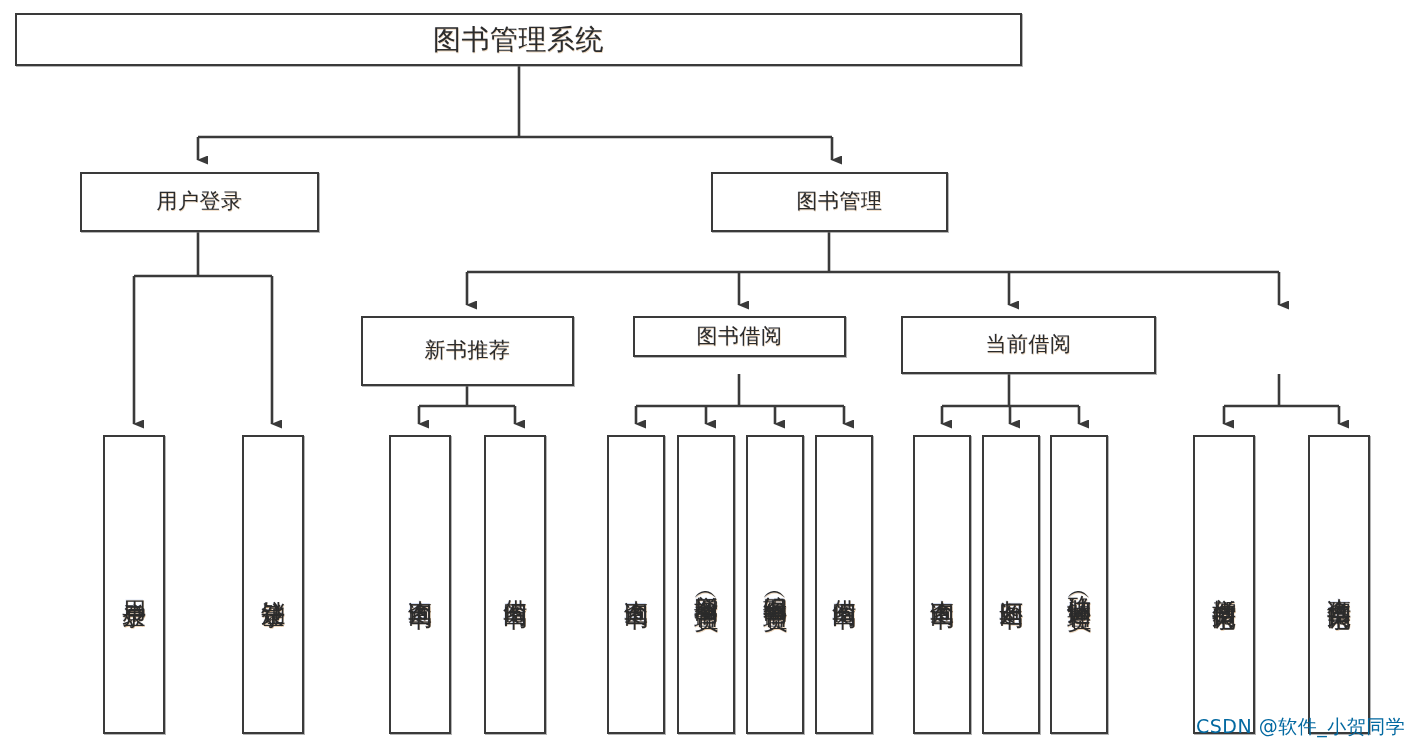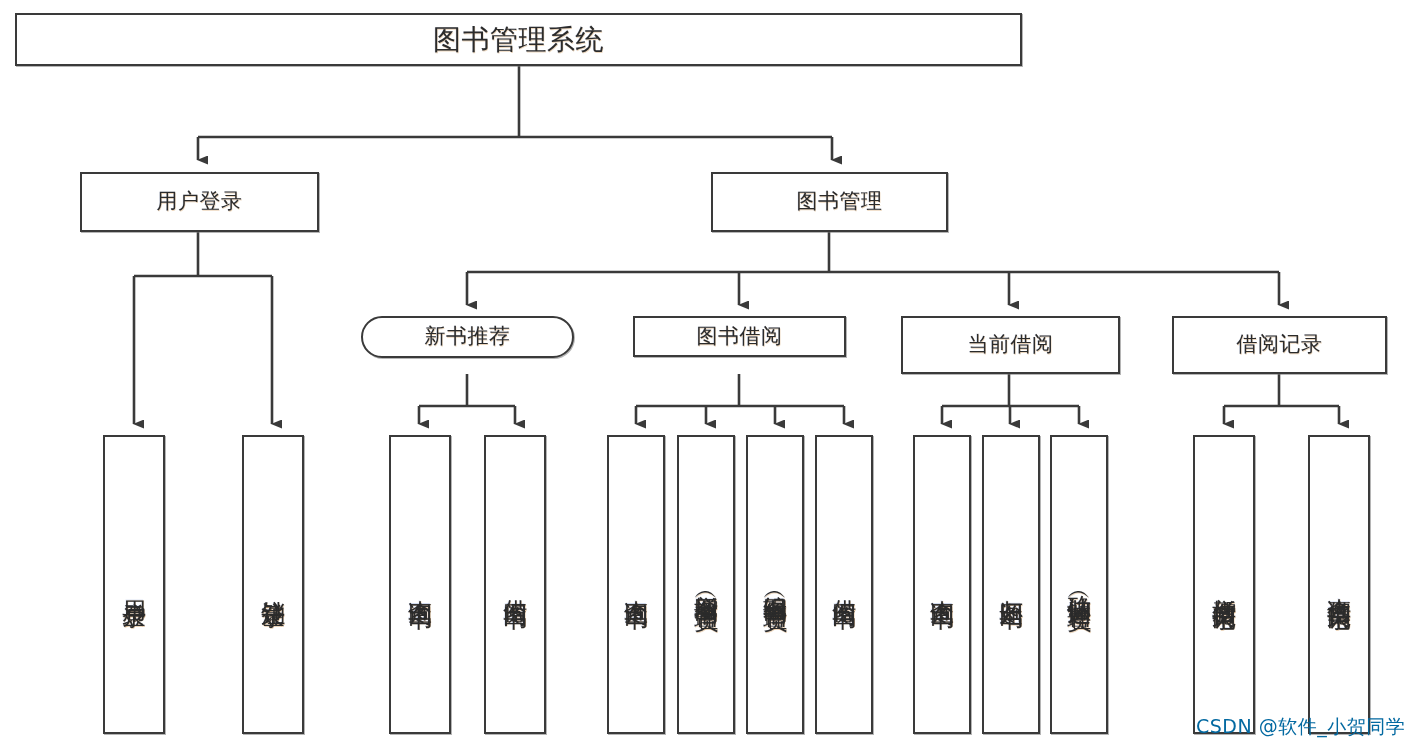--- a/index.html
+++ b/index.html
@@ -134,35 +134,32 @@
   </div>
 
   <div class="node horizontal" style="left:80px; top:172px; width:239px; height:60px;">
     <span class="node-label">用户登录</span>
   </div>
 
   <div class="node horizontal" style="left:711px; top:172px; width:237px; height:60px;padding-left:20px;">
     <span class="node-label">图书管理</span>
   </div>
 
-  <div class="node horizontal" style="left:361px; top:316px; width:213px; height:42px;border-radius:27px;">
+  <div class="node horizontal" style="left:361px; top:316px; width:213px; height:70px;">
     <span class="node-label">新书推荐</span>
   </div>
 
   <div class="node horizontal" style="left:633px; top:316px; width:213px; height:41px;">
     <span class="node-label">图书借阅</span>
   </div>
 
-  <div class="node horizontal" style="left:901px; top:316px; width:219px; height:58px;">
+  <div class="node horizontal" style="left:901px; top:316px; width:255px; height:58px;">
     <span class="node-label">当前借阅</span>
   </div>
 
-  <div class="node horizontal" style="left:1172px; top:316px; width:215px; height:58px;">
-    <span class="node-label">借阅记录</span>
-  </div>
 
   <div class="node vertical" style="left:103px; top:435px; width:62px; height:299px;">
     <span class="node-label">用户登录</span>
   </div>
 
   <div class="node vertical" style="left:242px; top:435px; width:62px; height:299px;">
     <span class="node-label">注销登录</span>
   </div>
 
   <div class="node vertical" style="left:389px; top:435px; width:62px; height:299px;">

